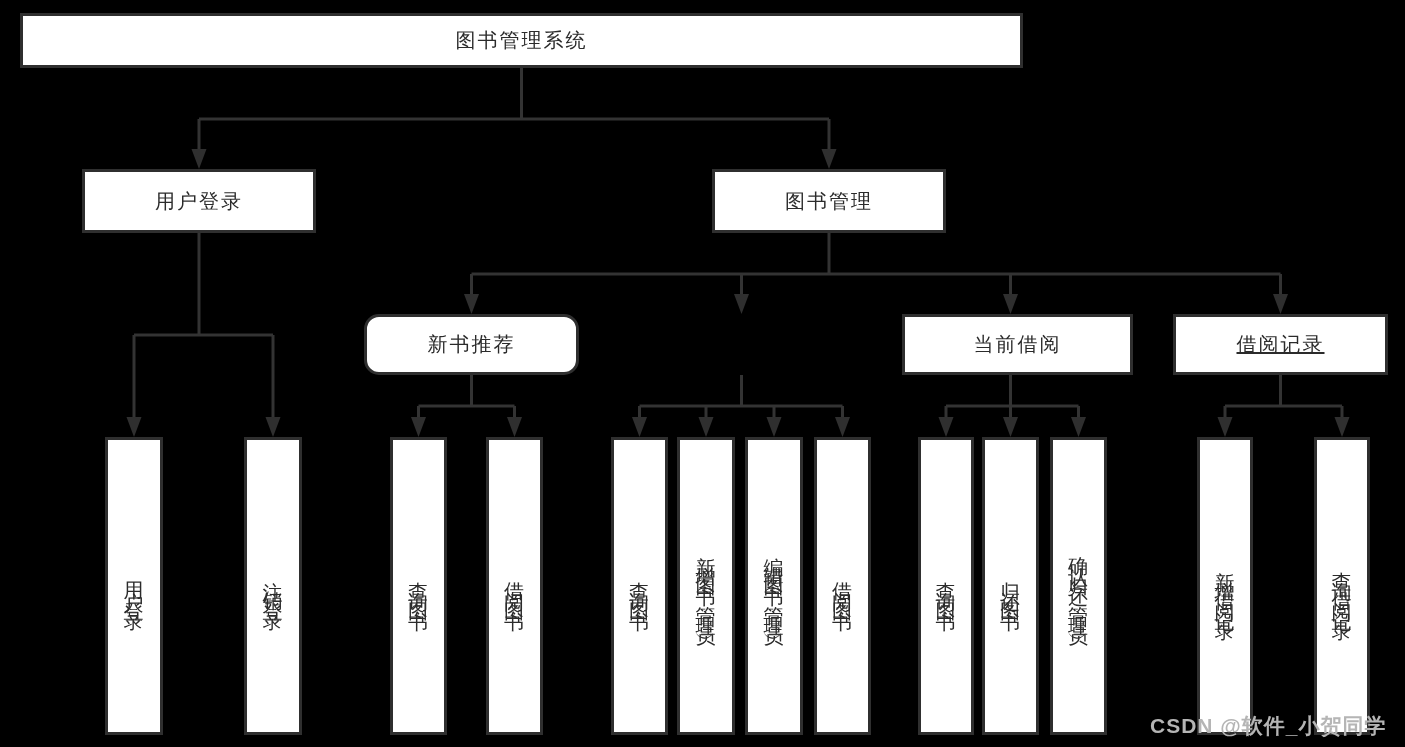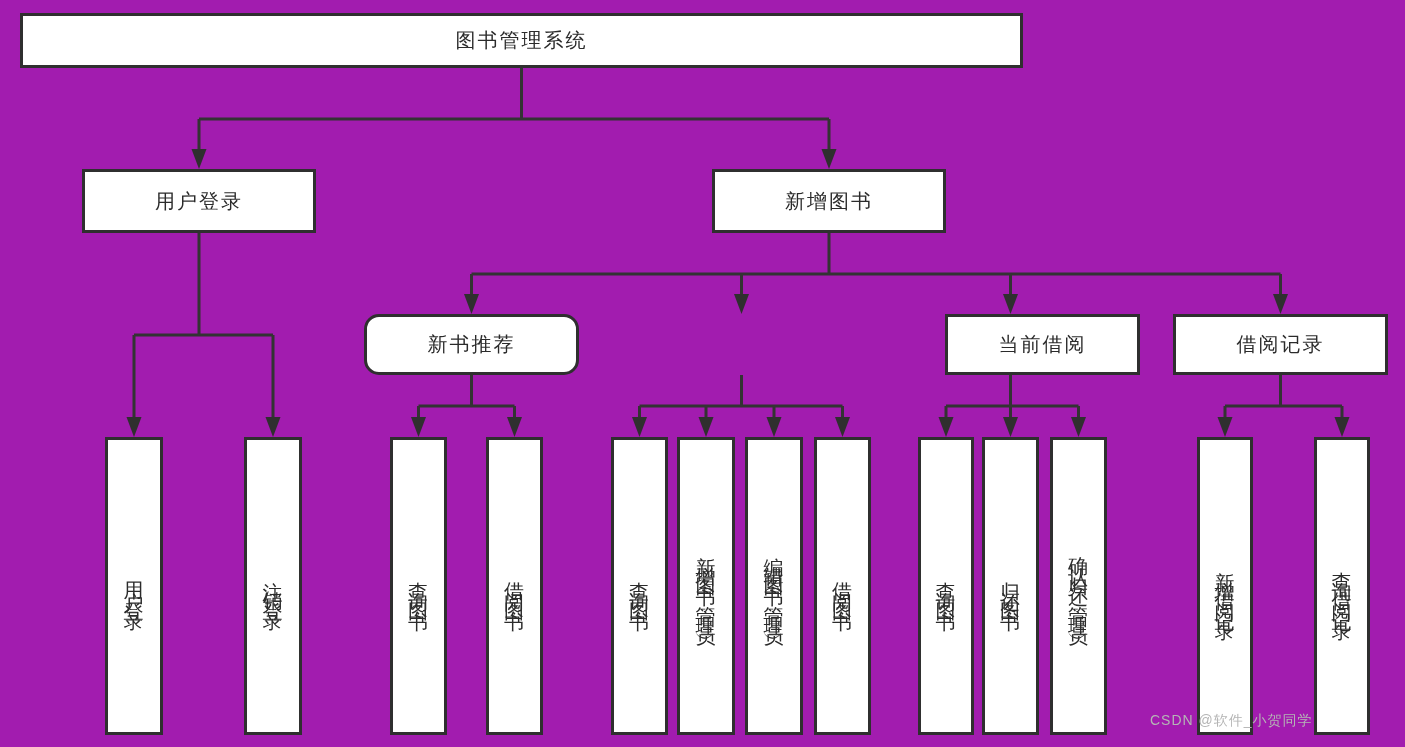--- a/index.html
+++ b/index.html
@@ -5,21 +5,21 @@
   html, body {
     margin: 0;
     padding: 0;
     background: #ffffff;
     font-family: "Liberation Sans", "DejaVu Sans", sans-serif;
   }
   .canvas {
     position: relative;
     width: 1405px;
     height: 747px;
-    background: #a21caf;
+    background: #000000;
     overflow: hidden;
   }
   #edges {
     position: absolute;
     left: 0;
     top: 0;
     width: 1405px;
     height: 747px;
     pointer-events: none;
   }
@@ -45,44 +45,45 @@
     font-size: 20px;
     letter-spacing: 10px;
     line-height: 1;
   }
   
   #node-root            { left: 20px;   top: 13px;  width: 1003px; height: 55px; }
   #node-user_login      { left: 82px;   top: 169px; width: 234px;  height: 64px; }
   #node-book_mgmt       { left: 712px;  top: 169px; width: 234px;  height: 64px; }
   #node-new_book_rec    { left: 364px;  top: 314px; width: 215px;  height: 61px; }
   #node-book_borrow     { left: 634px;  top: 314px; width: 215px;  height: 61px; }
-  #node-current_borrow  { left: 945px;  top: 314px; width: 195px;  height: 61px; }
+  #node-current_borrow  { left: 902px;  top: 314px; width: 231px;  height: 61px; }
   #node-borrow_record   { left: 1173px; top: 314px; width: 215px;  height: 61px; }
   #node-leaf_user_login      { left: 105px;  top: 437px; width: 58px; height: 298px; }
   #node-leaf_logout          { left: 244px;  top: 437px; width: 58px; height: 298px; }
   #node-leaf_rec_query_books { left: 390px;  top: 437px; width: 57px; height: 298px; }
   #node-leaf_rec_borrow_books{ left: 486px;  top: 437px; width: 57px; height: 298px; }
   #node-leaf_bb_query_books  { left: 611px;  top: 437px; width: 57px; height: 298px; }
   #node-leaf_bb_add_books    { left: 677px;  top: 437px; width: 58px; height: 298px; }
   #node-leaf_bb_edit_books   { left: 745px;  top: 437px; width: 58px; height: 298px; }
   #node-leaf_bb_borrow_books { left: 814px;  top: 437px; width: 57px; height: 298px; }
   #node-leaf_cb_query_books  { left: 918px;  top: 437px; width: 56px; height: 298px; }
   #node-leaf_cb_return_books { left: 982px;  top: 437px; width: 57px; height: 298px; }
   #node-leaf_cb_confirm_return { left: 1050px; top: 437px; width: 57px; height: 298px; }
   #node-leaf_br_add_record   { left: 1197px; top: 437px; width: 56px; height: 298px; }
   #node-leaf_br_query_record { left: 1314px; top: 437px; width: 56px; height: 298px; }
   .watermark {
     position: absolute;
     left: 1150px;
     top: 712px;
-    font-size: 14px;
+    font-size: 21px;
     letter-spacing: 1px;
     color: #b5b5b5;
     white-space: nowrap;
     z-index: 3;
+    font-weight: bold;
   }
 </style>
 </head>
 <body>
 
 <div class="canvas">
 
   <svg id="edges" xmlns="http://www.w3.org/2000/svg">
       <path d="M521.5 68L521.5 119M199 119L829 119M199 119L199 152M829 119L829 152M199 233L199 335M134 335L273 335M134 335L134 420M273 335L273 420M829 233L829 274M471.5 274L1280.5 274M471.5 274L471.5 297M741.5 274L741.5 297M1010.5 274L1010.5 297M1280.5 274L1280.5 297M471.5 375L471.5 406M418.5 406L514.5 406M418.5 406L418.5 420M514.5 406L514.5 420M741.5 375L741.5 406M639.5 406L842.5 406M639.5 406L639.5 420M706 406L706 420M774 406L774 420M842.5 406L842.5 420M1010.5 375L1010.5 406M946 406L1078.5 406M946 406L946 420M1010.5 406L1010.5 420M1078.5 406L1078.5 420M1280.5 375L1280.5 406M1225 406L1342 406M1225 406L1225 420M1342 406L1342 420" fill="none" stroke="#333333" stroke-width="3"></path>
       <polygon points="191.5,149 206.5,149 199,169" fill="#2f2f2f"></polygon>
@@ -102,25 +103,25 @@
       <polygon points="938.5,417 953.5,417 946,437" fill="#2f2f2f"></polygon>
       <polygon points="1003,417 1018,417 1010.5,437" fill="#2f2f2f"></polygon>
       <polygon points="1071,417 1086,417 1078.5,437" fill="#2f2f2f"></polygon>
       <polygon points="1217.5,417 1232.5,417 1225,437" fill="#2f2f2f"></polygon>
       <polygon points="1334.5,417 1349.5,417 1342,437" fill="#2f2f2f"></polygon>
     </svg>
 
   <div class="node hbox" id="node-root" style="border-color: rgb(47, 47, 47); background: rgb(255, 255, 255); color: rgb(43, 43, 43);">图书管理系统</div>
 
   <div class="node hbox" id="node-user_login" style="border-color: rgb(47, 47, 47); background: rgb(255, 255, 255); color: rgb(43, 43, 43);">用户登录</div>
-  <div class="node hbox" id="node-book_mgmt" style="border-color: rgb(47, 47, 47); background: rgb(255, 255, 255); color: rgb(43, 43, 43);">新增图书</div>
+  <div class="node hbox" id="node-book_mgmt" style="border-color: rgb(47, 47, 47); background: rgb(255, 255, 255); color: rgb(43, 43, 43);">图书管理</div>
 
   <div class="node hbox" id="node-new_book_rec" style="border-color: rgb(47, 47, 47); background: rgb(255, 255, 255); color: rgb(43, 43, 43); border-radius: 15px;">新书推荐</div>
   <div class="node hbox" id="node-current_borrow" style="border-color: rgb(47, 47, 47); background: rgb(255, 255, 255); color: rgb(43, 43, 43);">当前借阅</div>
-  <div class="node hbox" id="node-borrow_record" style="border-color: rgb(47, 47, 47); background: rgb(255, 255, 255); color: rgb(43, 43, 43);">借阅记录</div>
+  <div class="node hbox" id="node-borrow_record" style="border-color: rgb(47, 47, 47); background: rgb(255, 255, 255); color: rgb(43, 43, 43); text-decoration: underline;">借阅记录</div>
 
   <div class="node leaf" id="node-leaf_user_login" style="border-color: rgb(47, 47, 47); background: rgb(255, 255, 255); color: rgb(43, 43, 43);">用户登录</div>
   <div class="node leaf" id="node-leaf_logout" style="border-color: rgb(47, 47, 47); background: rgb(255, 255, 255); color: rgb(43, 43, 43);">注销登录</div>
   <div class="node leaf" id="node-leaf_rec_query_books" style="border-color: rgb(47, 47, 47); background: rgb(255, 255, 255); color: rgb(43, 43, 43);">查询图书</div>
   <div class="node leaf" id="node-leaf_rec_borrow_books" style="border-color: rgb(47, 47, 47); background: rgb(255, 255, 255); color: rgb(43, 43, 43);">借阅图书</div>
   <div class="node leaf" id="node-leaf_bb_query_books" style="border-color: rgb(47, 47, 47); background: rgb(255, 255, 255); color: rgb(43, 43, 43);">查询图书</div>
   <div class="node leaf" id="node-leaf_bb_add_books" style="border-color: rgb(47, 47, 47); background: rgb(255, 255, 255); color: rgb(43, 43, 43);">新增图书（管理员）</div>
   <div class="node leaf" id="node-leaf_bb_edit_books" style="border-color: rgb(47, 47, 47); background: rgb(255, 255, 255); color: rgb(43, 43, 43);">编辑图书（管理员）</div>
   <div class="node leaf" id="node-leaf_bb_borrow_books" style="border-color: rgb(47, 47, 47); background: rgb(255, 255, 255); color: rgb(43, 43, 43);">借阅图书</div>
   <div class="node leaf" id="node-leaf_cb_query_books" style="border-color: rgb(47, 47, 47); background: rgb(255, 255, 255); color: rgb(43, 43, 43);">查询图书</div>

